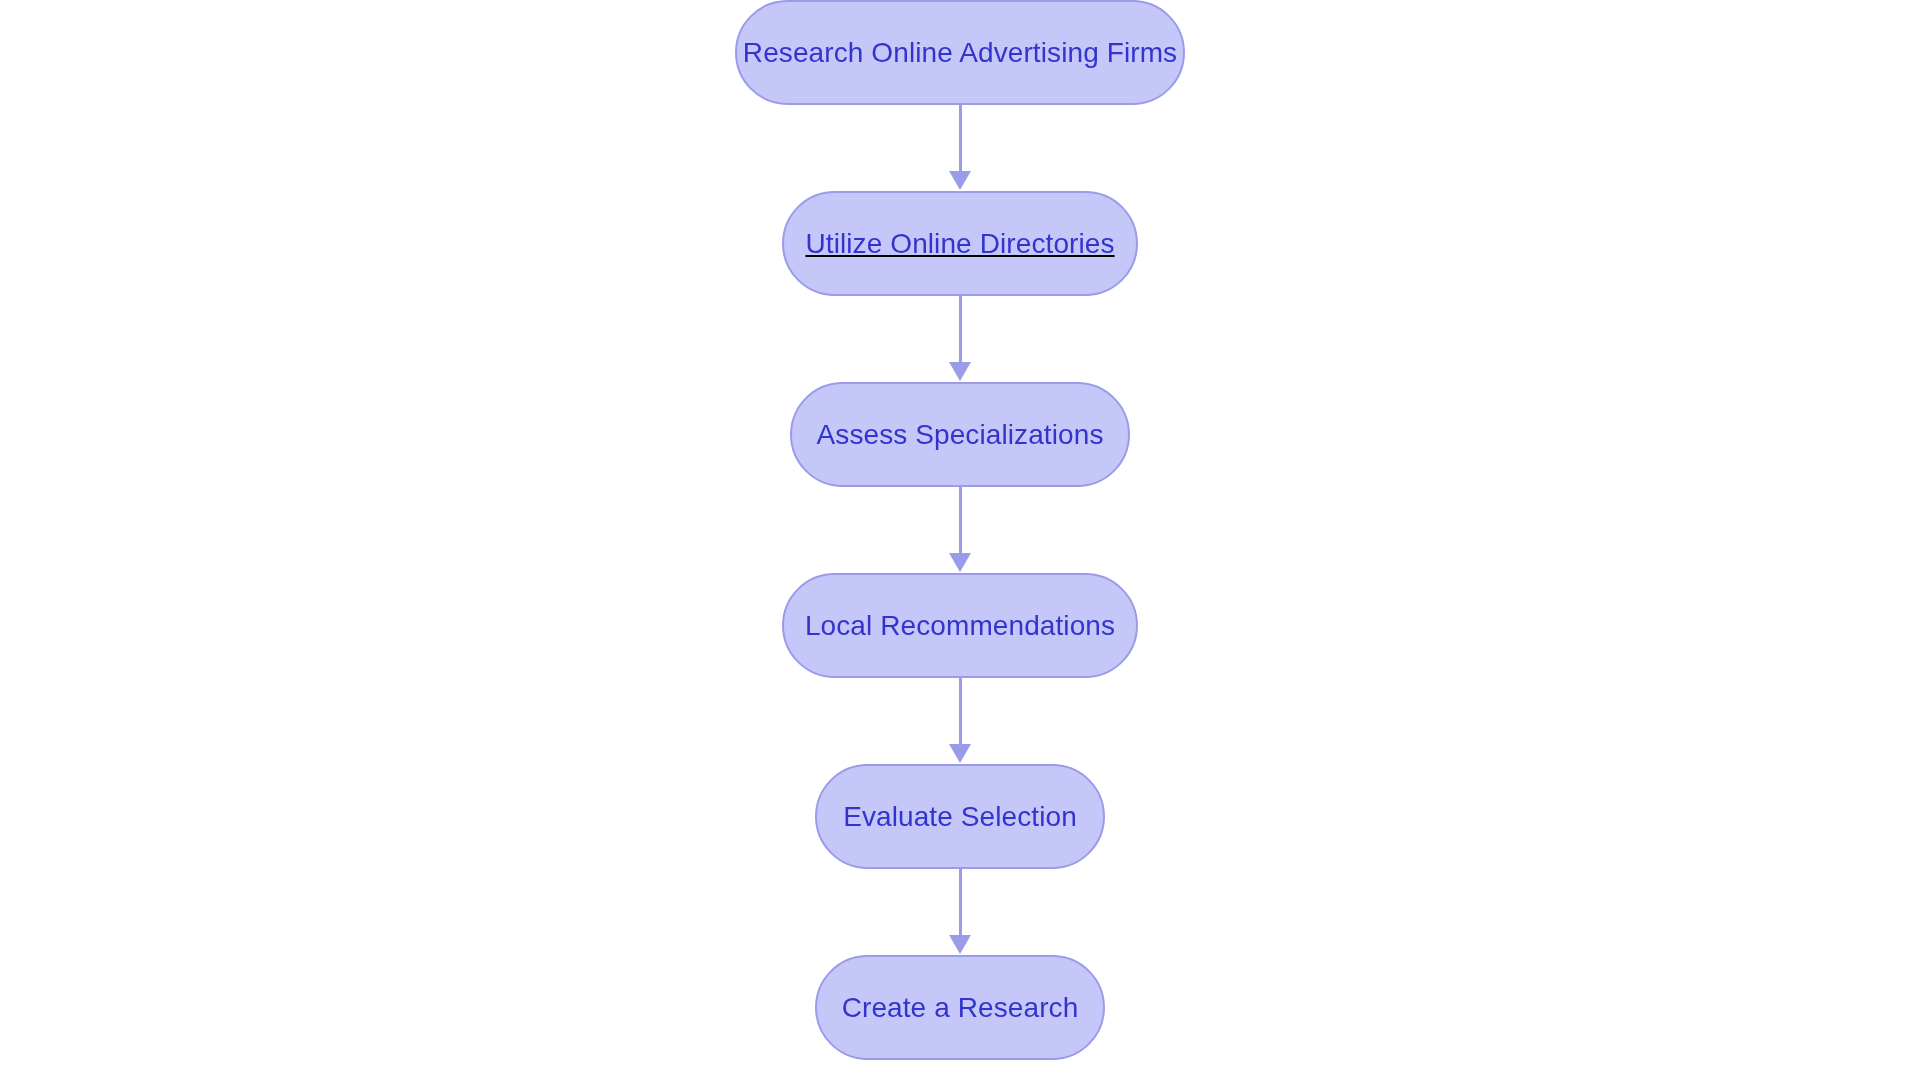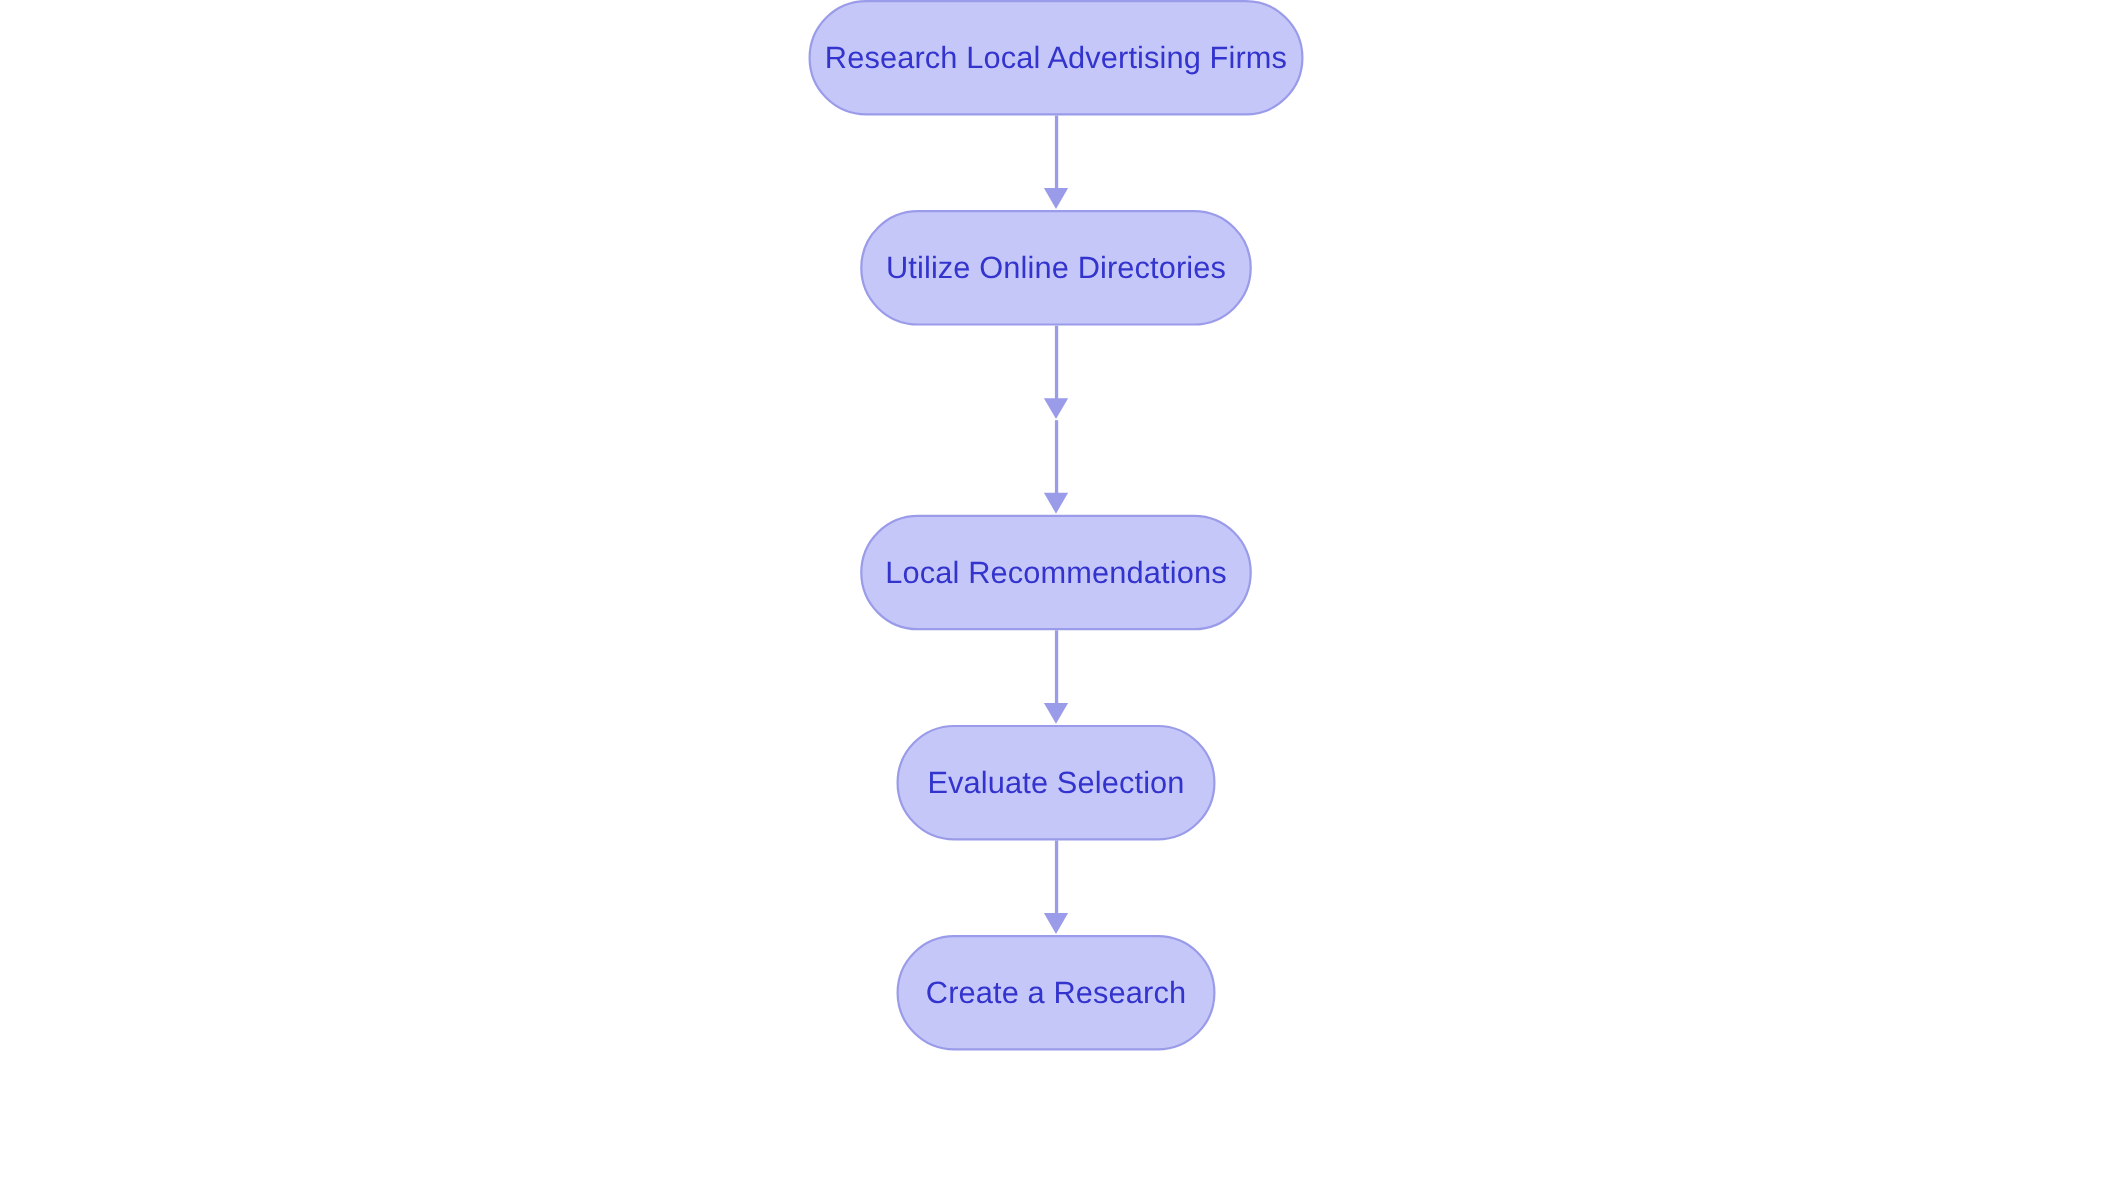--- a/index.html
+++ b/index.html
@@ -51,21 +51,21 @@
     font-size: 28px;
     font-weight: 400;
     line-height: 1;
     letter-spacing: 0.1px;
     white-space: nowrap;
     padding: 0 34px;
   }
 
   
   .node-w-0 { width: 450px; }
-  .node-w-1 { width: 356px; }
+  .node-w-1 { width: 356px; text-decoration: underline; }
   .node-w-2 { width: 340px; }
   .node-w-3 { width: 356px; }
   .node-w-4 { width: 290px; }
   .node-w-5 { width: 290px; }
 
   .flow-connector {
     position: relative;
     width: 24px;
     height: 86px;
     flex: 0 0 auto;
@@ -93,37 +93,40 @@
     border-top: 19px solid #9a9be9;
   }
 </style>
 </head>
 <body>
 
 <div id="flowchart-root">
   <div class="flow-column">
 
     <div class="flow-node node-w-0">
-      <span class="flow-node-label">Research Local Advertising Firms</span>
+      <span class="flow-node-label">Research Online Advertising Firms</span>
     </div>
 
     <div class="flow-connector">
       <div class="connector-line"></div>
       <div class="connector-arrowhead"></div>
     </div>
 
     <div class="flow-node node-w-1">
       <span class="flow-node-label">Utilize Online Directories</span>
     </div>
 
     <div class="flow-connector">
       <div class="connector-line"></div>
       <div class="connector-arrowhead"></div>
     </div>
 
+    <div class="flow-node node-w-2">
+      <span class="flow-node-label">Assess Specializations</span>
+    </div>
 
     <div class="flow-connector">
       <div class="connector-line"></div>
       <div class="connector-arrowhead"></div>
     </div>
 
     <div class="flow-node node-w-3">
       <span class="flow-node-label">Local Recommendations</span>
     </div>
 

